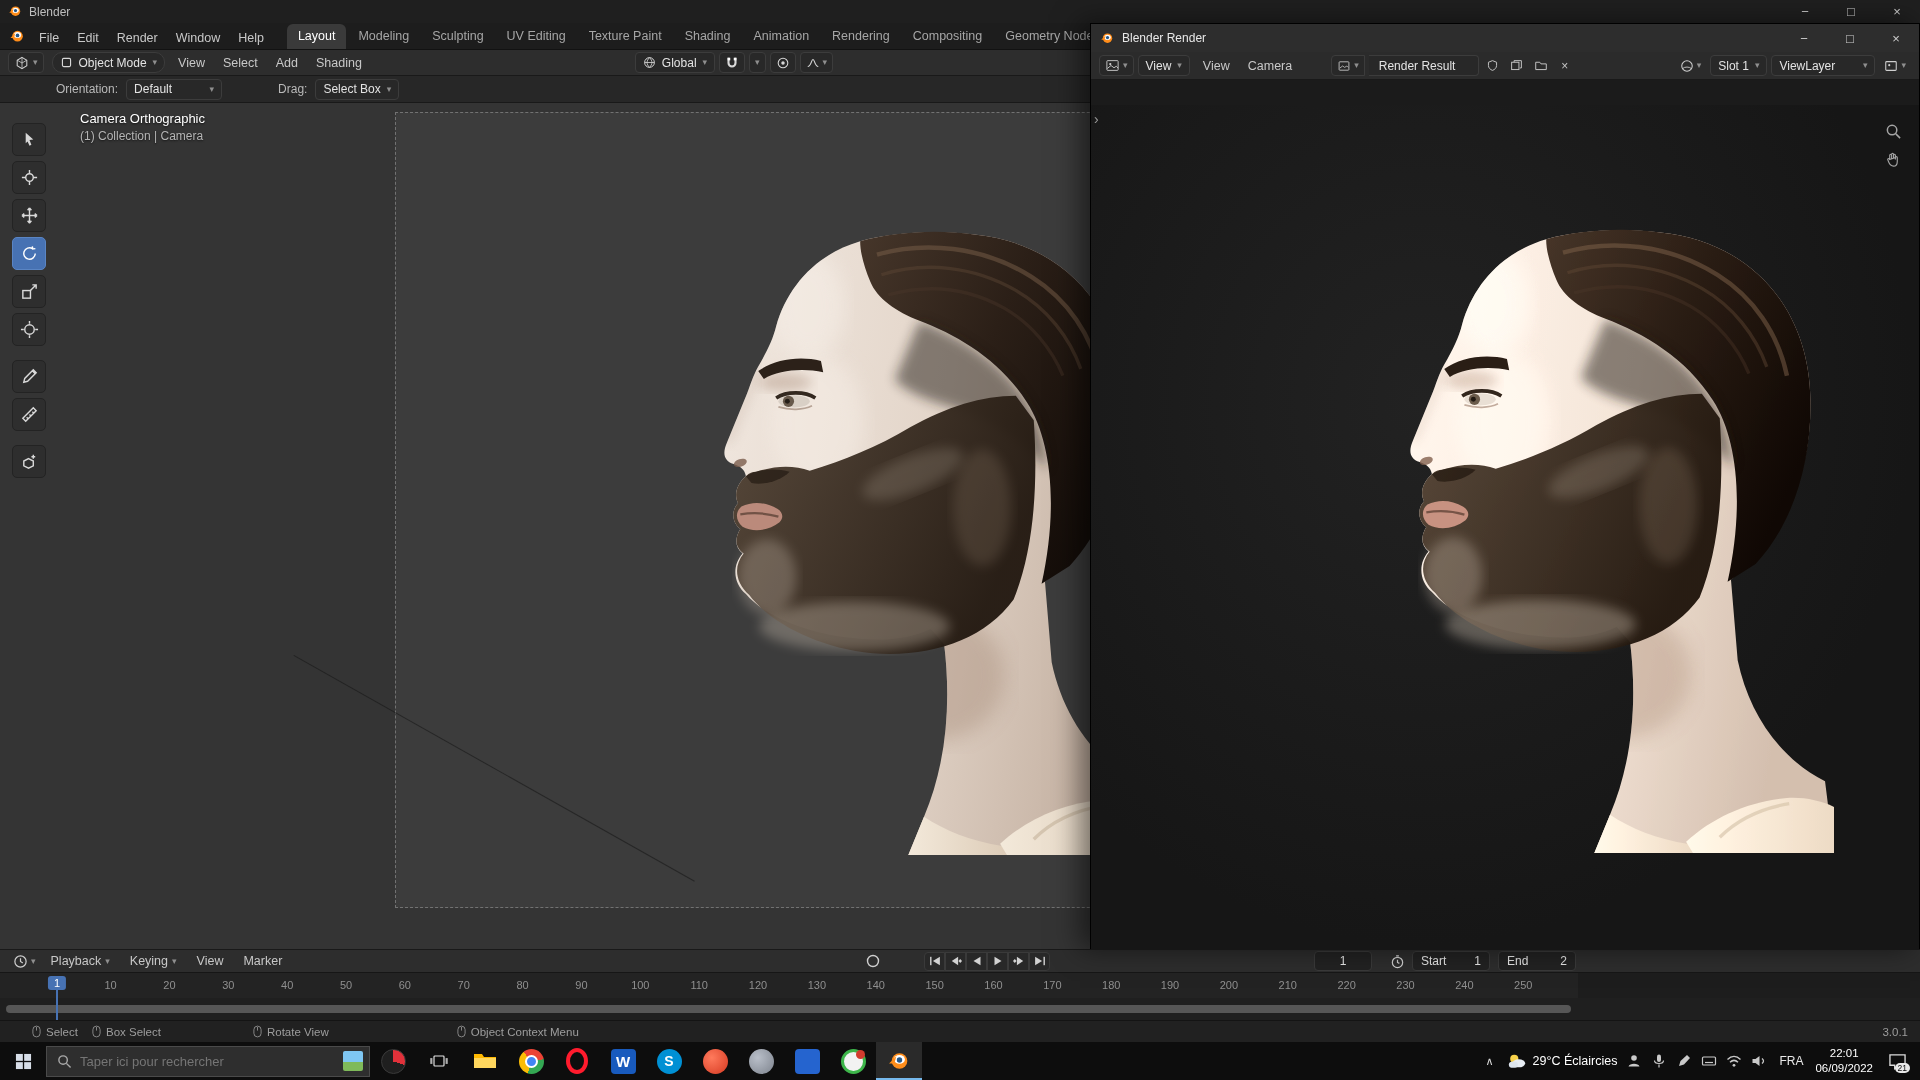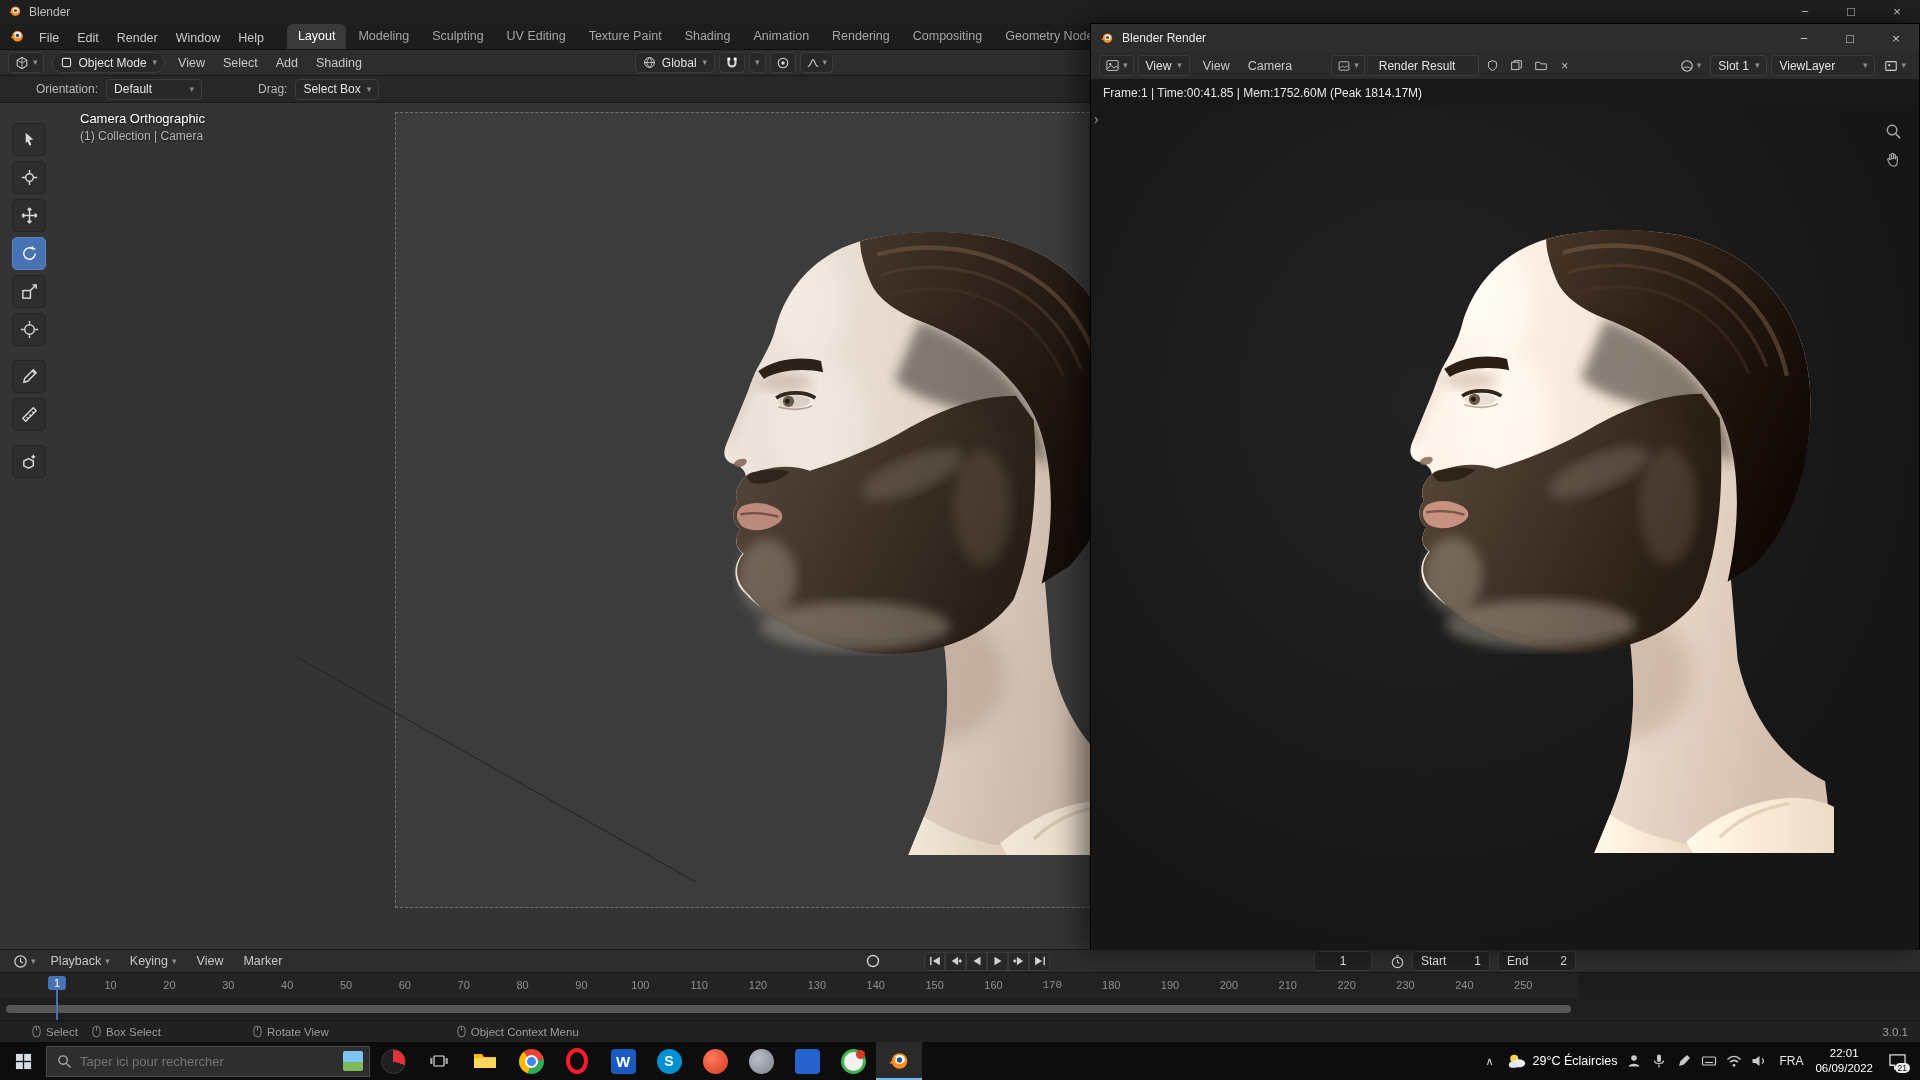--- a/index.html
+++ b/index.html
@@ -19,21 +19,21 @@
   #menubar{top:23px;height:27px;background:#1d1d1d;display:flex;align-items:flex-end;border-bottom:1px solid #121212;}
   #menubar .logo{margin:0 4px 4px 9px;}
   .menu-item{padding:4px 9px;font-size:12.5px;color:#c8c8c8;border-radius:4px;display:inline-flex;gap:4px;align-items:center;}
   #menubar-menus{display:flex;align-items:flex-end;}
   #workspace-tabs{display:flex;align-items:flex-end;margin-left:14px;}
   .ws-tab{padding:5px 11px 6px;font-size:12.5px;color:#a6a6a6;border-radius:6px 6px 0 0;margin-right:1px;white-space:nowrap;}
   .ws-tab.active{background:#3a3a3a;color:#fff;}
   .ws-add{padding:4px 9px 6px;color:#a6a6a6;font-size:13px;}
 
   #header{top:50px;height:26px;background:#2d2d2d;display:flex;align-items:center;border-bottom:1px solid #191919;padding-left:8px;gap:4px;}
-  #tooloptions{top:76px;height:27px;background:#272727;display:flex;align-items:center;border-bottom:1px solid #191919;padding-left:36px;gap:8px;font-size:12px;color:#b9b9b9;}
+  #tooloptions{top:76px;height:27px;background:#272727;display:flex;align-items:center;border-bottom:1px solid #191919;padding-left:56px;gap:8px;font-size:12px;color:#b9b9b9;}
 
   .dd{display:inline-flex;align-items:center;gap:6px;background:#282828;border:1px solid #3c3c3c;border-radius:4px;height:21px;padding:0 7px;font-size:12px;color:#e3e3e3;white-space:nowrap;}
   .btn-ic{display:inline-flex;align-items:center;justify-content:center;gap:3px;background:#282828;border:1px solid #3c3c3c;border-radius:4px;height:21px;padding:0 5px;}
   .flat{background:transparent;border:none;}
 
   
   #viewport{top:103px;height:846px;background:#343434;overflow:hidden;}
   #cam{position:absolute;left:395px;top:9px;width:800px;height:796px;background:#3c3c3c;border:1px dashed rgba(255,255,255,.28);}
   .ov1{position:absolute;left:80px;top:8px;font-size:13px;color:#ffffff;text-shadow:0 1px 2px rgba(0,0,0,.6);}
   .ov2{position:absolute;left:80px;top:26px;font-size:12px;color:#b5b5b5;text-shadow:0 1px 2px rgba(0,0,0,.6);}
@@ -470,21 +470,21 @@
         <span class="tick" style="left: 463.734px;">70</span>
         <span class="tick" style="left: 522.594px;">80</span>
         <span class="tick" style="left: 581.454px;">90</span>
         <span class="tick" style="left: 640.314px;">100</span>
         <span class="tick" style="left: 699.174px;">110</span>
         <span class="tick" style="left: 758.034px;">120</span>
         <span class="tick" style="left: 816.894px;">130</span>
         <span class="tick" style="left: 875.754px;">140</span>
         <span class="tick" style="left: 934.614px;">150</span>
         <span class="tick" style="left: 993.474px;">160</span>
-        <span class="tick" style="left: 1052.33px; font-family: Liberation Mono, monospace;">170</span>
+        <span class="tick" style="left: 1052.33px;">170</span>
         <span class="tick" style="left: 1111.19px;">180</span>
         <span class="tick" style="left: 1170.05px;">190</span>
         <span class="tick" style="left: 1228.91px;">200</span>
         <span class="tick" style="left: 1287.77px;">210</span>
         <span class="tick" style="left: 1346.63px;">220</span>
         <span class="tick" style="left: 1405.49px;">230</span>
         <span class="tick" style="left: 1464.35px;">240</span>
         <span class="tick" style="left: 1523.21px;">250</span>
       </div>
     <span id="playhead-label">1</span>
@@ -607,23 +607,20 @@
         </span>
         <span class="btn-ic flat">
           <svg width="14" height="14" viewBox="0 0 16 16">
               <rect x="2" y="3" width="12" height="10" rx="1" stroke="#cfcfcf" fill="none" stroke-width="1.2"></rect>
               <circle cx="6" cy="7" r="1.2" fill="#cfcfcf"></circle>
             </svg>
           <span class="arrow">▾</span>
         </span>
       </div>
     </div>
-    <div id="rw-stats">
-      <span>Frame:1 | Time:00:41.85 | Mem:1752.60M (Peak 1814.17M)</span>
-    </div>
     <div id="rw-image">
       <span id="panel-toggle">›</span>
       <svg class="head" style="left:183px;top:31px;filter:brightness(1.05) contrast(1.05);" width="560" height="717" viewBox="0 0 500 640">
           <use href="#headG"></use>
         </svg>
       <span class="ov-ic" style="right:14px;top:14px;">
         <svg width="17" height="17" viewBox="0 0 18 18">
             <circle cx="7.5" cy="7.5" r="5" stroke="#bdbdbd" fill="none" stroke-width="1.6"></circle>
             <path d="M11.5 11.5L16 16" stroke="#bdbdbd" stroke-width="1.6"></path>
           </svg>

